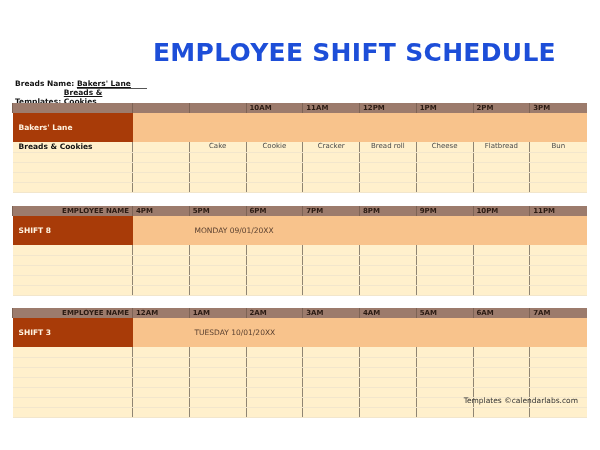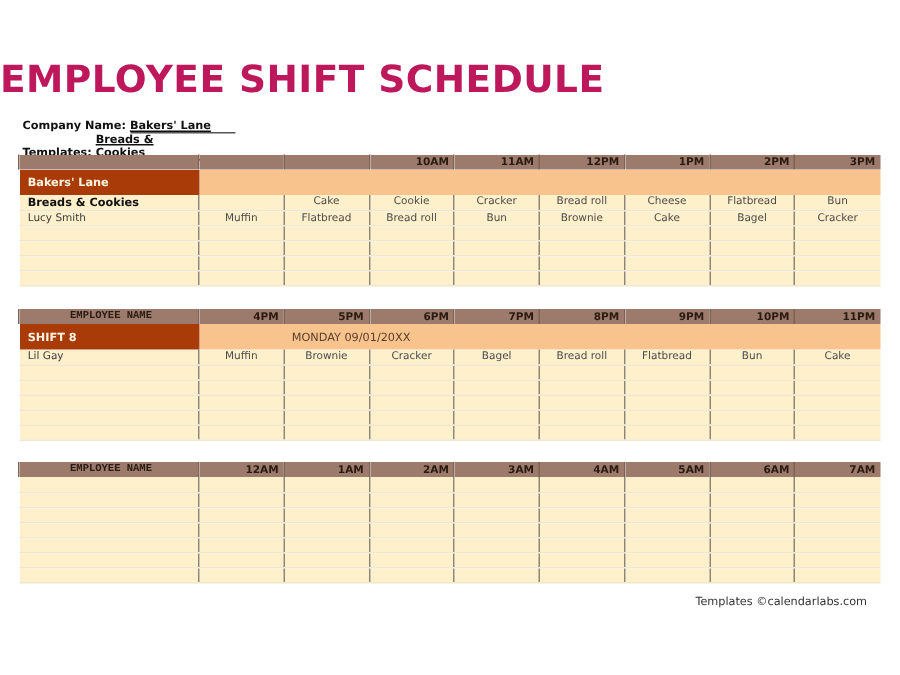--- a/index.html
+++ b/index.html
@@ -1,60 +1,60 @@
 <!DOCTYPE html>
 <html><head>
 <meta charset="utf-8">
 <style>
   * { box-sizing: border-box; margin: 0; padding: 0; }
   html, body { width: 600px; height: 450px; background: #ffffff; overflow: hidden; }
   body { position: relative; font-family: "DejaVu Sans", sans-serif; color: #333; }
   .title {
-    position: absolute; left: 0; top: 38px; width: 556px; text-align: left;
+    position: absolute; left: 0; top: 38px; width: 556px; text-align: right;
     font-family: "DejaVu Sans", sans-serif; font-weight: bold; font-size: 25px;
-    color: #be185d; letter-spacing: 0.3px;
+    color: #1d4ed8; letter-spacing: 0.3px;
   }
   .meta { position: absolute; left: 15px; font-size: 7.5px; font-weight: bold; color: #111; line-height: 9px; }
   .meta .val { text-decoration: underline; }
   .meta .line { display: inline-block; border-bottom: 0.8px solid #555; vertical-align: baseline; }
   .sched {
     position: absolute; left: 12px; width: 574px;
     border-collapse: collapse; table-layout: fixed;
     font-size: 7px; border-bottom: 1.5px solid #a59c8e;
   }
   .sched col.name { width: 120px; }
   .sched col.slot { width: 56.75px; }
   .sched td {
     padding: 0 3px; overflow: hidden; white-space: nowrap;
     border-left: 1px solid #8f8573; height: 10px; line-height: 9px;
   }
   .sched td:first-child { border-left: none; }
   .sched tr.head td {
-    background: #9c7b6c; color: #2a1a12; font-weight: bold; text-align: right;
+    background: #9c7b6c; color: #2a1a12; font-weight: bold; text-align: left;
     height: 10px; font-size: 7px; border-left: 1px solid #7d6355;
   }
-  .sched tr.head td:first-child { text-align: center; padding-left: 6px; font-family: Liberation Mono, monospace; }
+  .sched tr.head td:first-child { text-align: right; padding-left: 6px; }
   .sched tr.shift td.sname {
     background: #a83b08; color: #fff3e0; font-weight: bold; font-size: 7.5px; height: 13px; padding-left: 6px;
   }
   .sched tr.shift td.sdate {
-    background: #f8c38c; color: #5a4030; font-size: 7.5px; height: 17px; padding-left: 62px; border-left: none;
+    background: #f8c38c; color: #5a4030; font-size: 7.5px; height: 29px; padding-left: 62px; border-left: none;
   }
   .sched tr.row td { background: #fff0cc; color: #4a4a4a; text-align: center; border-bottom: 1px solid #f2e6cc; }
   .sched tr.row td:first-child { text-align: left; padding-left: 6px; color: #3a3a3a; }
   .sched tr.row td.dept { font-weight: bold; color: #111; font-size: 7.5px; }
   .footer { position: absolute; right: 22px; top: 396px; font-size: 7.5px; color: #333; }
 </style>
 </head>
 <body>
 
 <div class="title">EMPLOYEE SHIFT SCHEDULE</div>
 
 <div class="meta" style="top:79px;">
-  <span>Company Name:</span>
+  <span>Breads Name:</span>
   <span class="line" style="width:70px;"><span class="val">Bakers' Lane</span></span>
 </div>
 <div class="meta" style="top:88px;">
   <span>Templates:</span>
   <span class="line" style="width:70px;"><span class="val">Breads &amp; Cookies</span></span>
 </div>
 
 <div id="tables">
     <table class="sched" style="top: 103px;">
       <colgroup>
@@ -87,31 +87,20 @@
         <tr class="row">
           <td class="dept">Breads &amp; Cookies</td>
           <td></td>
           <td>Cake</td>
           <td>Cookie</td>
           <td>Cracker</td>
           <td>Bread roll</td>
           <td>Cheese</td>
           <td>Flatbread</td>
           <td>Bun</td>
-        </tr>
-        <tr class="row">
-          <td>Lucy Smith</td>
-          <td>Muffin</td>
-          <td>Flatbread</td>
-          <td>Bread roll</td>
-          <td>Bun</td>
-          <td>Brownie</td>
-          <td>Cake</td>
-          <td>Bagel</td>
-          <td>Cracker</td>
         </tr>
         <tr class="row">
           <td></td>
           <td></td>
           <td></td>
           <td></td>
           <td></td>
           <td></td>
           <td></td>
           <td></td>
@@ -174,31 +163,20 @@
           <td>8PM</td>
           <td>9PM</td>
           <td>10PM</td>
           <td>11PM</td>
         </tr>
         <tr class="shift">
     <td class="sname">SHIFT 8</td>
     <td class="sdate" colspan="8">MONDAY 09/01/20XX</td>
   </tr>
         <tr class="row">
-          <td>Lil Gay</td>
-          <td>Muffin</td>
-          <td>Brownie</td>
-          <td>Cracker</td>
-          <td>Bagel</td>
-          <td>Bread roll</td>
-          <td>Flatbread</td>
-          <td>Bun</td>
-          <td>Cake</td>
-        </tr>
-        <tr class="row">
           <td></td>
           <td></td>
           <td></td>
           <td></td>
           <td></td>
           <td></td>
           <td></td>
           <td></td>
           <td></td>
         </tr>
@@ -265,20 +243,24 @@
           <td>EMPLOYEE NAME</td>
           <td>12AM</td>
           <td>1AM</td>
           <td>2AM</td>
           <td>3AM</td>
           <td>4AM</td>
           <td>5AM</td>
           <td>6AM</td>
           <td>7AM</td>
         </tr>
+        <tr class="shift">
+    <td class="sname">SHIFT 3</td>
+    <td class="sdate" colspan="8">TUESDAY 10/01/20XX</td>
+  </tr>
         <tr class="row">
           <td></td>
           <td></td>
           <td></td>
           <td></td>
           <td></td>
           <td></td>
           <td></td>
           <td></td>
           <td></td>

